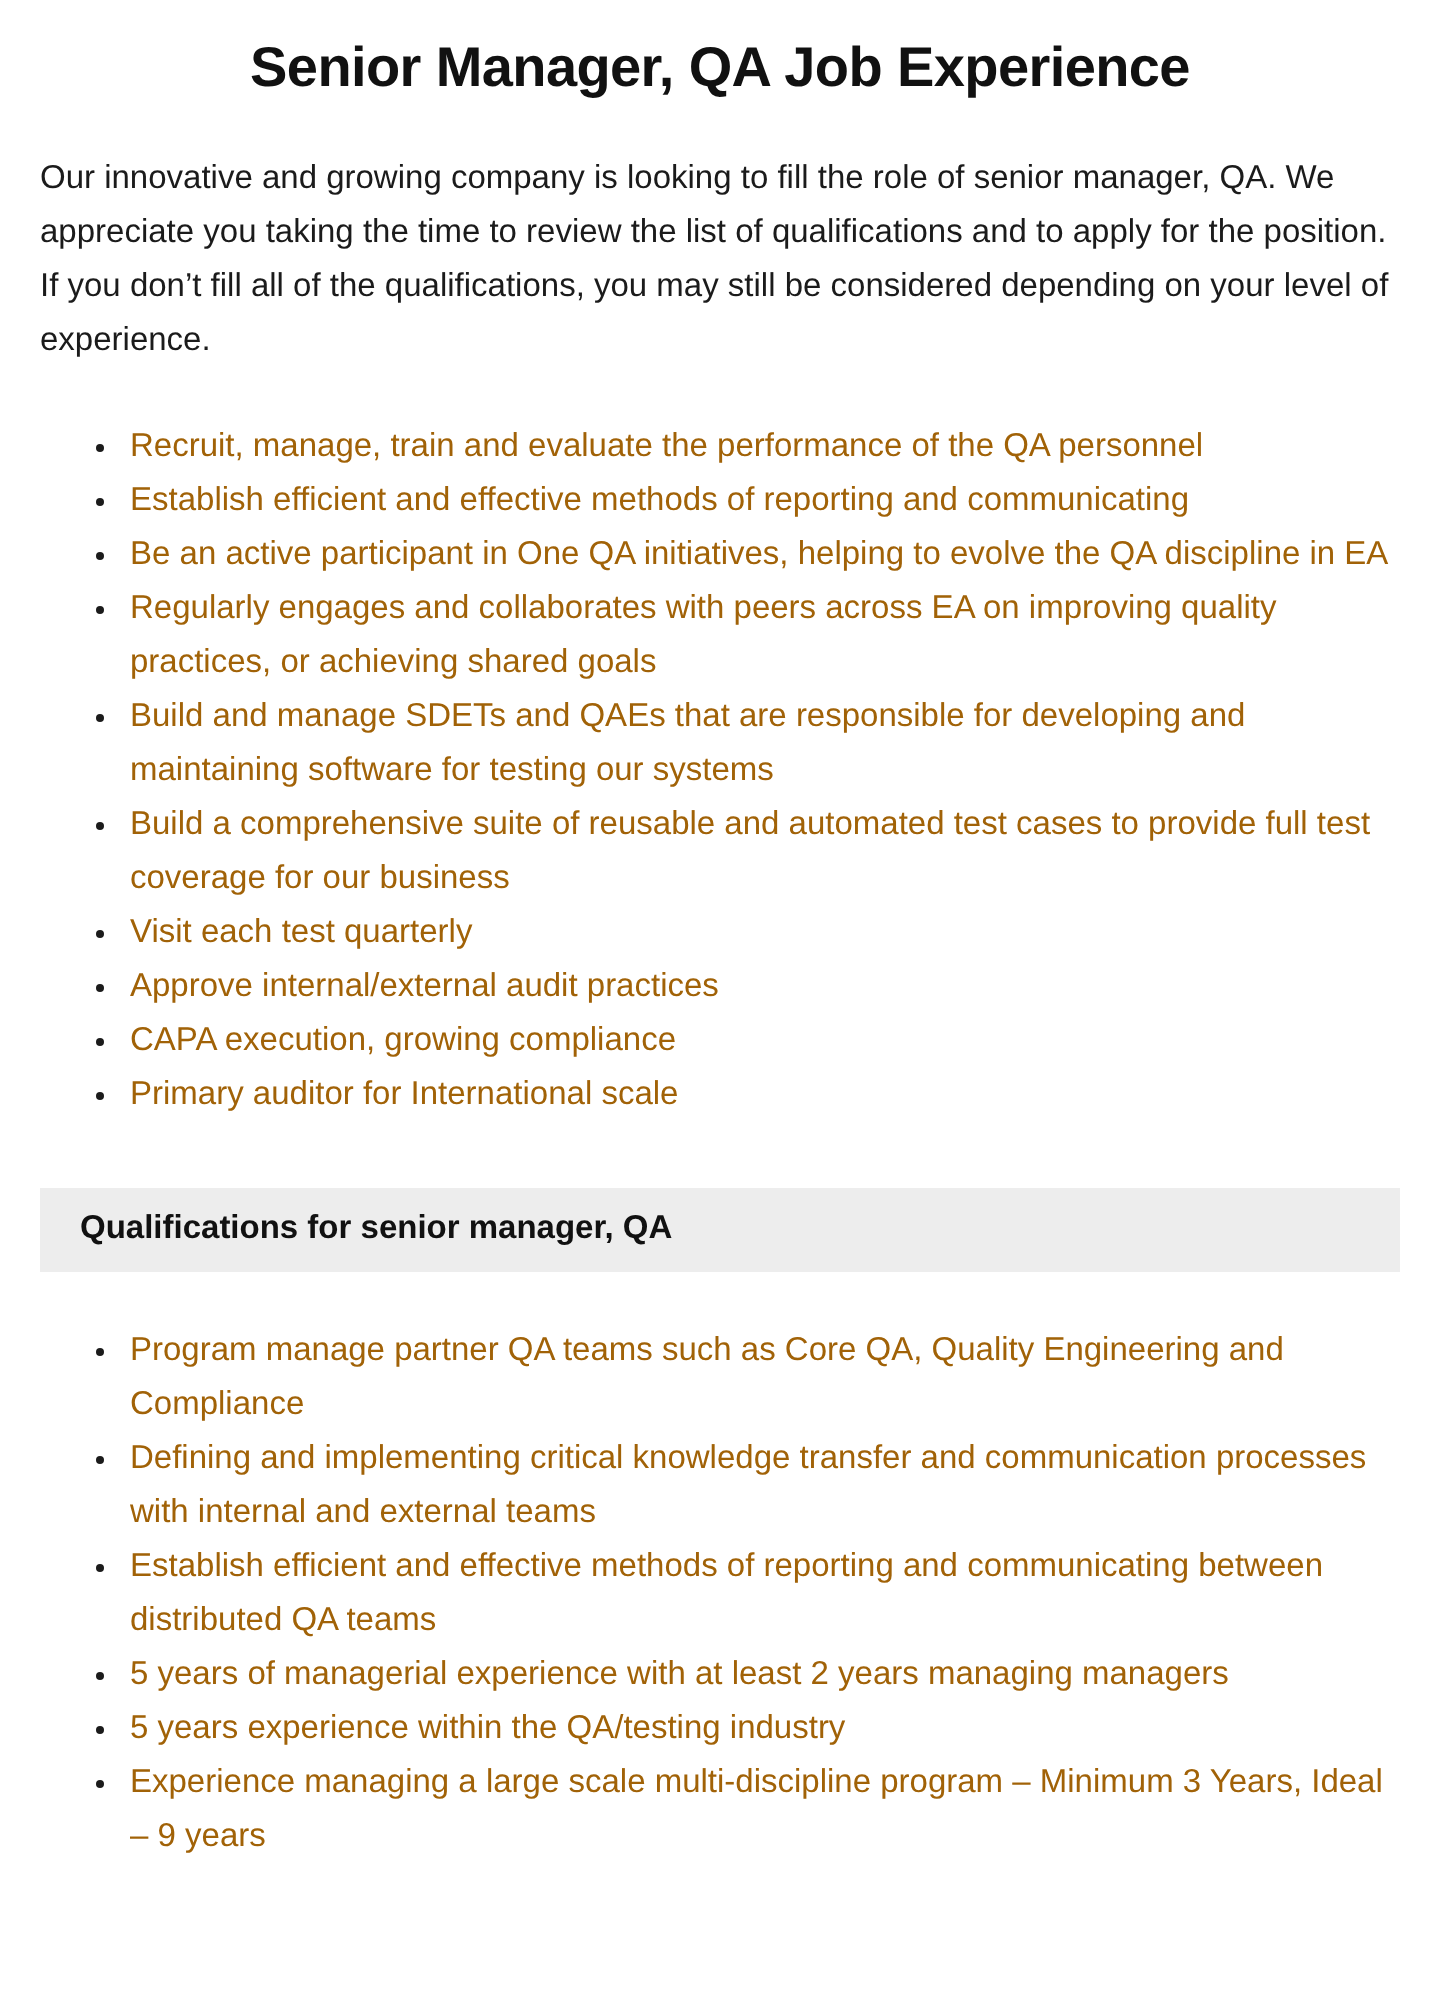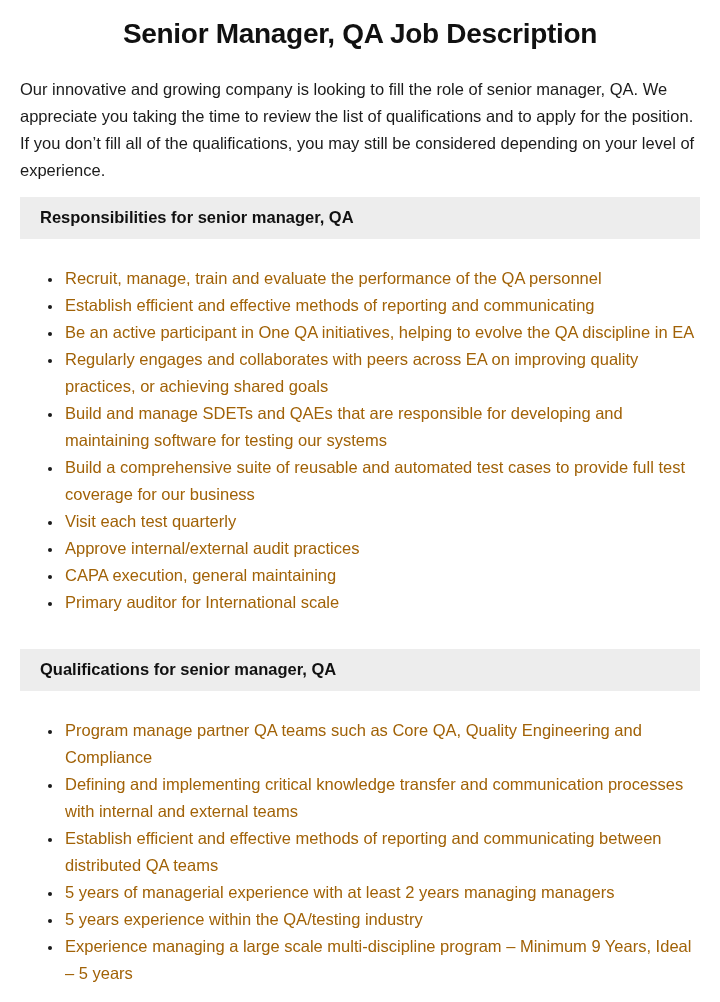--- a/index.html
+++ b/index.html
@@ -52,45 +52,44 @@
     font-size: 14px;
     color: #1b1b1b;
   }
   section:last-child ul.bullets { margin-bottom: 10px; }
 </style>
 </head>
 <body>
 
 <main class="doc">
 
-  <h1 class="page-title">Senior Manager, QA Job Description</h1>
+  <h1 class="page-title">Senior Manager, QA Job Experience</h1>
 
   <p class="intro">Our innovative and growing company is looking to fill the role of senior manager, QA. We appreciate you taking the time to review the list of qualifications and to apply for the position. If you don’t fill all of the qualifications, you may still be considered depending on your level of experience.</p>
 
   <section>
-    <div class="section-bar">Responsibilities for senior manager, QA</div>
     <ul class="bullets">
         <li>Recruit, manage, train and evaluate the performance of the QA personnel</li>
         <li>Establish efficient and effective methods of reporting and communicating</li>
         <li>Be an active participant in One QA initiatives, helping to evolve the QA discipline in EA</li>
         <li>Regularly engages and collaborates with peers across EA on improving quality practices, or achieving shared goals</li>
         <li>Build and manage SDETs and QAEs that are responsible for developing and maintaining software for testing our systems</li>
         <li>Build a comprehensive suite of reusable and automated test cases to provide full test coverage for our business</li>
         <li>Visit each test quarterly</li>
         <li>Approve internal/external audit practices</li>
-        <li>CAPA execution, general maintaining</li>
+        <li>CAPA execution, growing compliance</li>
         <li>Primary auditor for International scale</li>
       </ul>
   </section>
 
   <section>
     <div class="section-bar">Qualifications for senior manager, QA</div>
     <ul class="bullets">
         <li>Program manage partner QA teams such as Core QA, Quality Engineering and Compliance</li>
         <li>Defining and implementing critical knowledge transfer and communication processes with internal and external teams</li>
         <li>Establish efficient and effective methods of reporting and communicating between distributed QA teams</li>
         <li>5 years of managerial experience with at least 2 years managing managers</li>
         <li>5 years experience within the QA/testing industry</li>
-        <li>Experience managing a large scale multi-discipline program – Minimum 9 Years, Ideal – 5 years</li>
+        <li>Experience managing a large scale multi-discipline program – Minimum 3 Years, Ideal – 9 years</li>
       </ul>
   </section>
 
 </main>
 
 </body></html>

